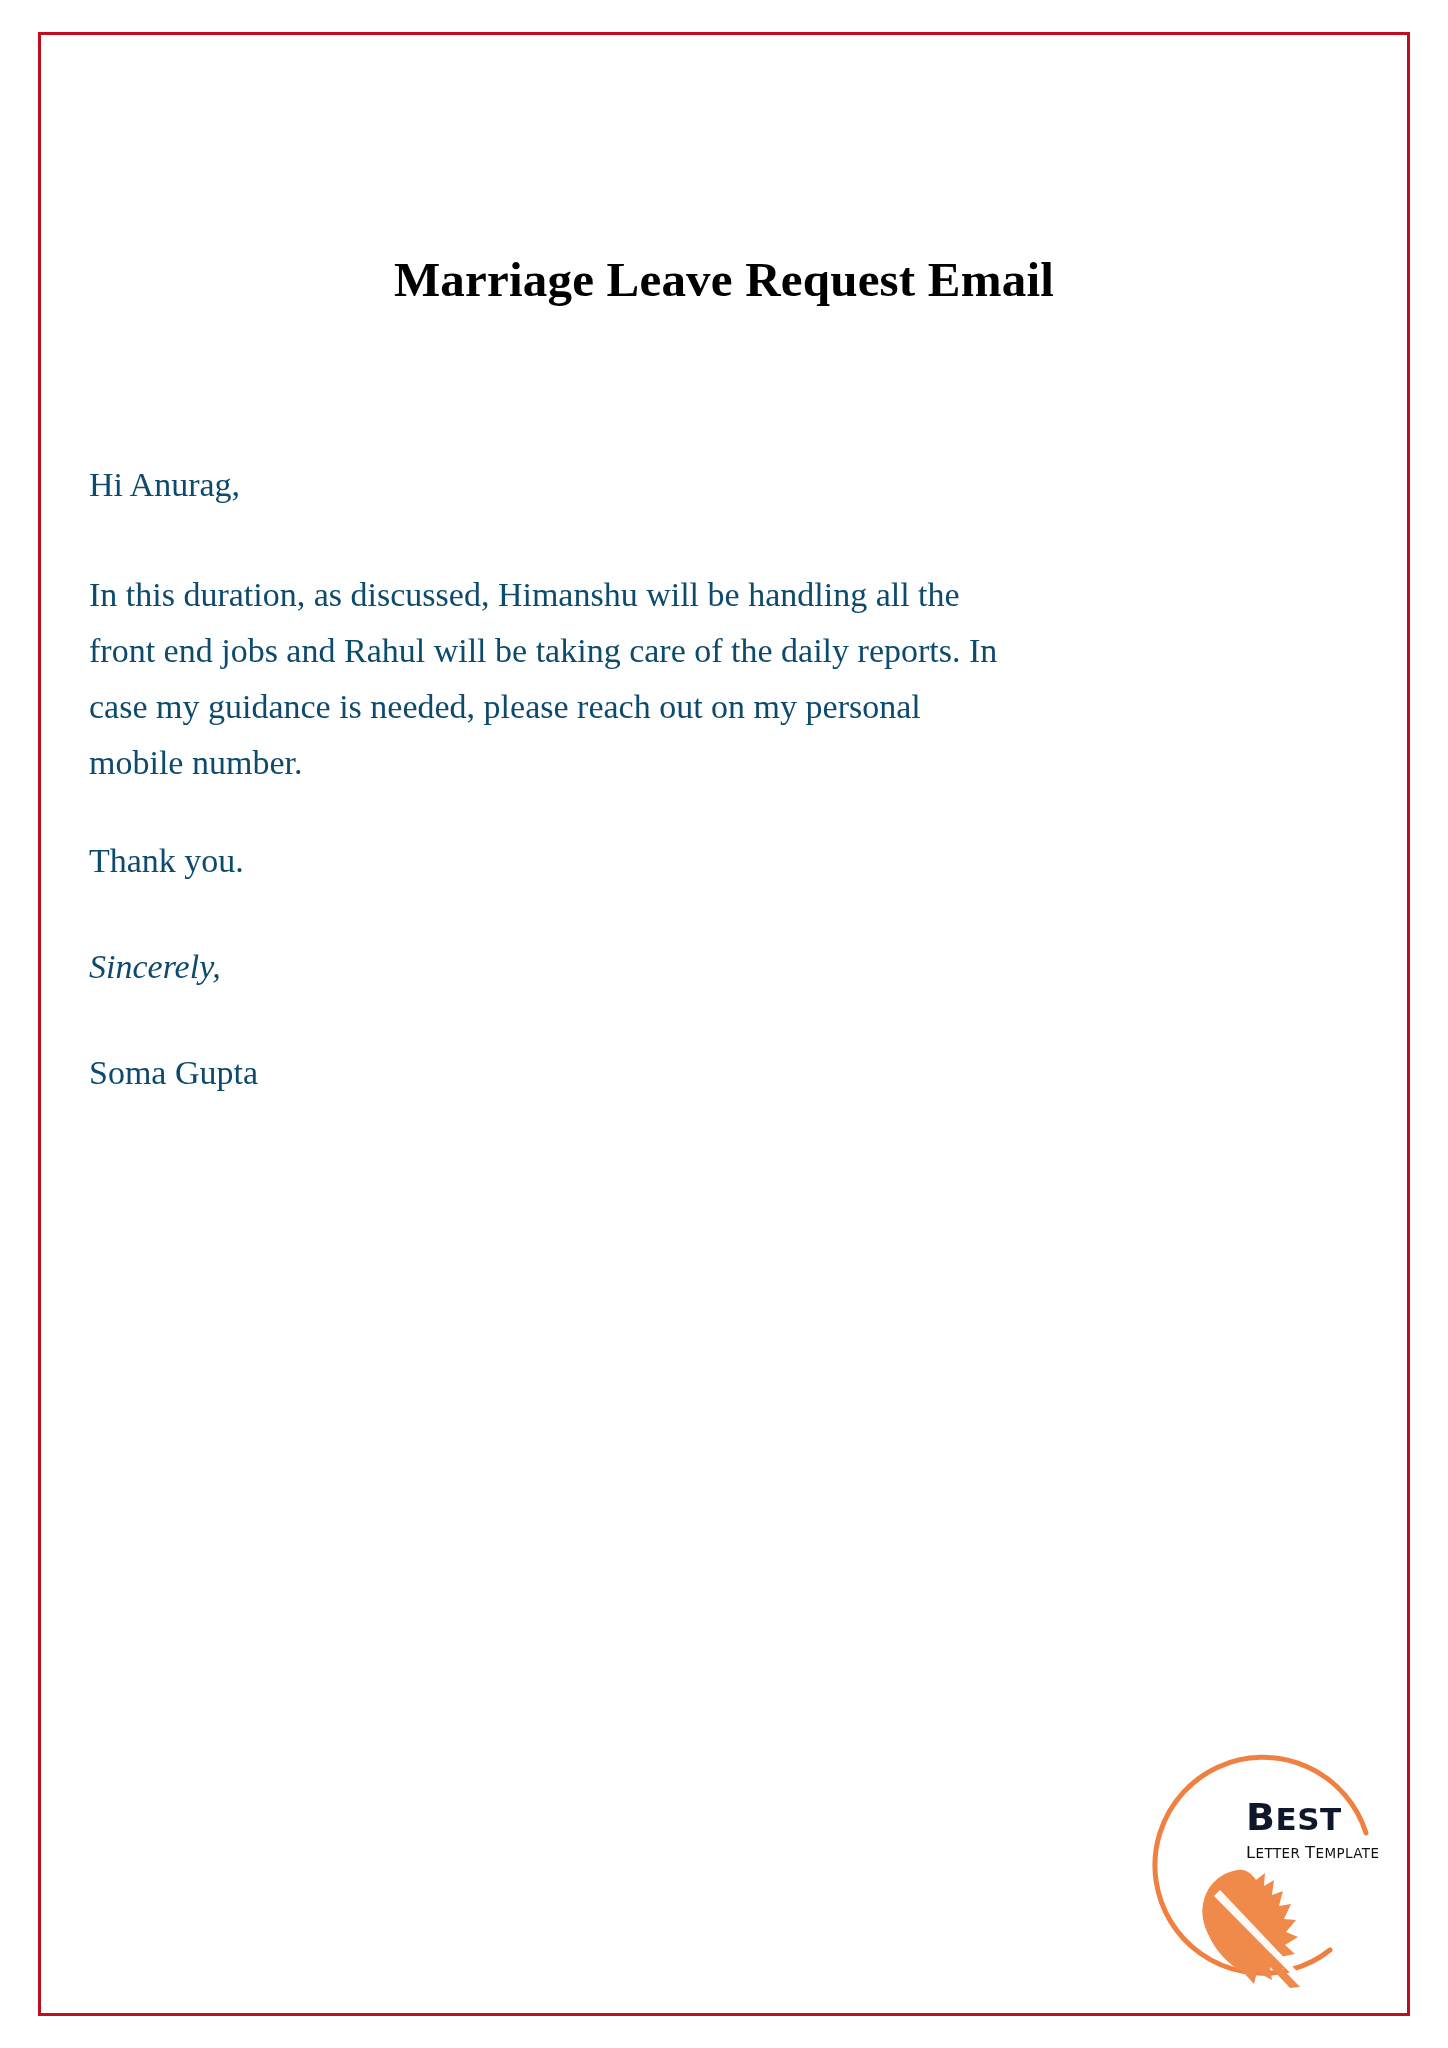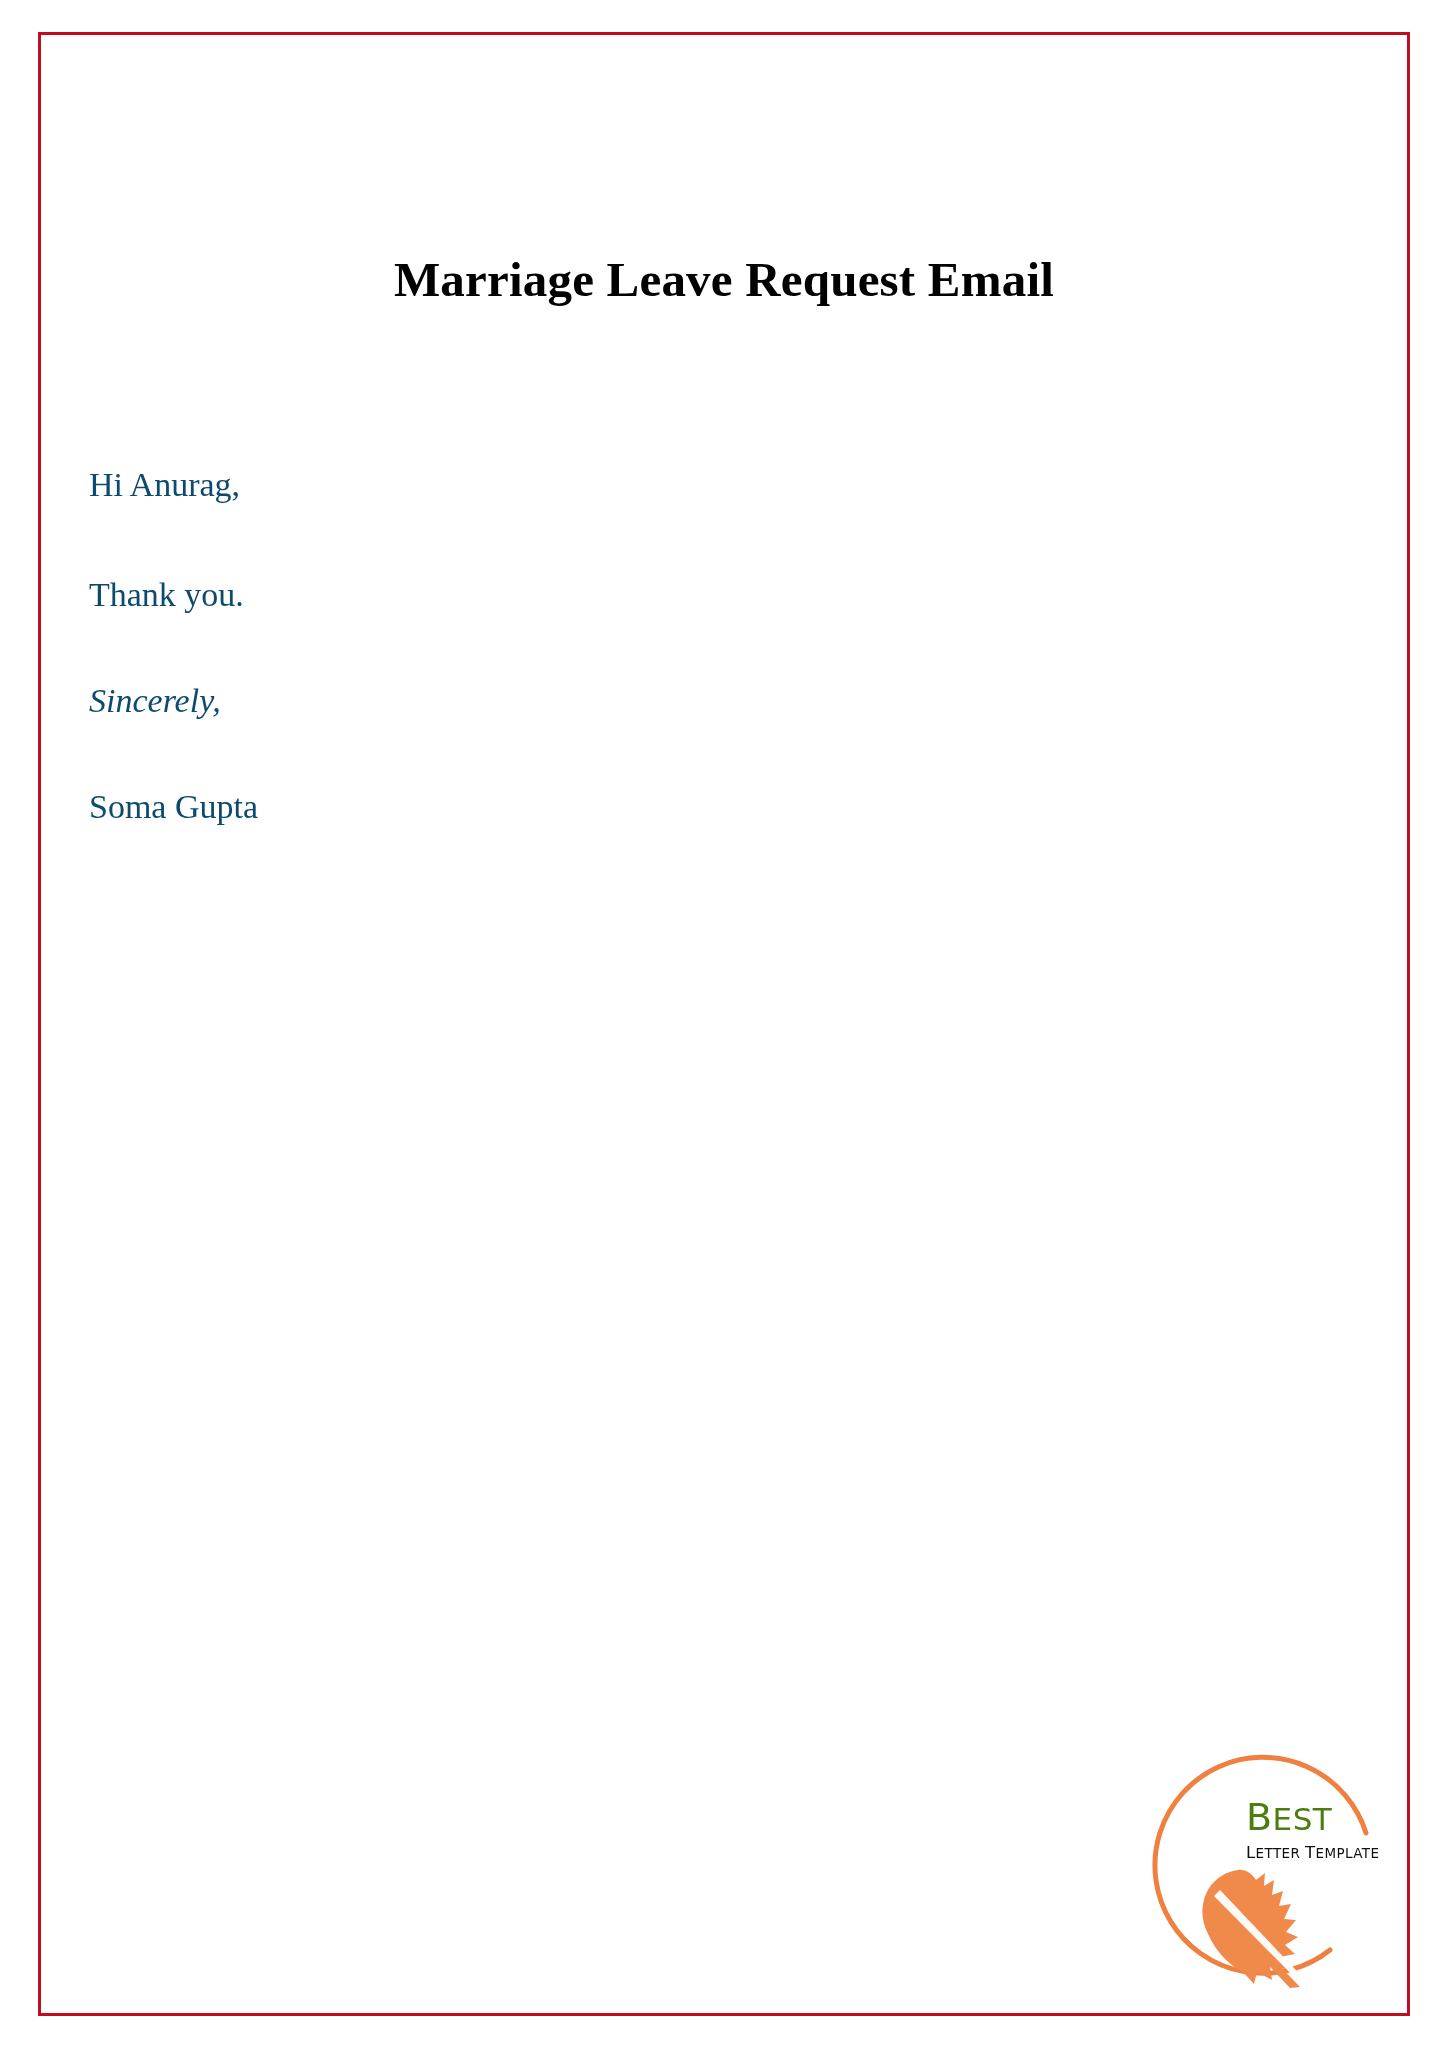--- a/index.html
+++ b/index.html
@@ -92,22 +92,22 @@
 
   .logo-text {
     position: absolute;
     left: 112px;
     top: 60px;
     width: 160px;
     text-align: left;
   }
   .logo-best {
     font-family: "DejaVu Sans", sans-serif;
-    font-weight: normal;
-    color: #4d7c0f;
+    font-weight: bold;
+    color: #0f172a;
     font-size: 31px;
     letter-spacing: 0.5px;
     line-height: 1;
   }
   .logo-best .cap { font-size: 38px; }
   .logo-sub {
     font-family: "DejaVu Sans", sans-serif;
     font-weight: normal;
     color: #111111;
     font-size: 13.5px;
@@ -127,20 +127,21 @@
 
   <div class="content">
 
     <h1 class="doc-title">Marriage Leave Request Email</h1>
 
     <div class="letter-body">
 
       <p class="para salutation">Hi Anurag,</p>
 
 
+      <p class="para">In this duration, as discussed, Himanshu will be handling all the front end jobs and Rahul will be taking care of the daily reports. In case my guidance is needed, please reach out on my personal mobile number.</p>
 
       <p class="para thanks">Thank you.</p>
 
       <p class="para closing">Sincerely,</p>
 
       <p class="para signature">Soma Gupta</p>
 
     </div>
 
     <div class="logo">

